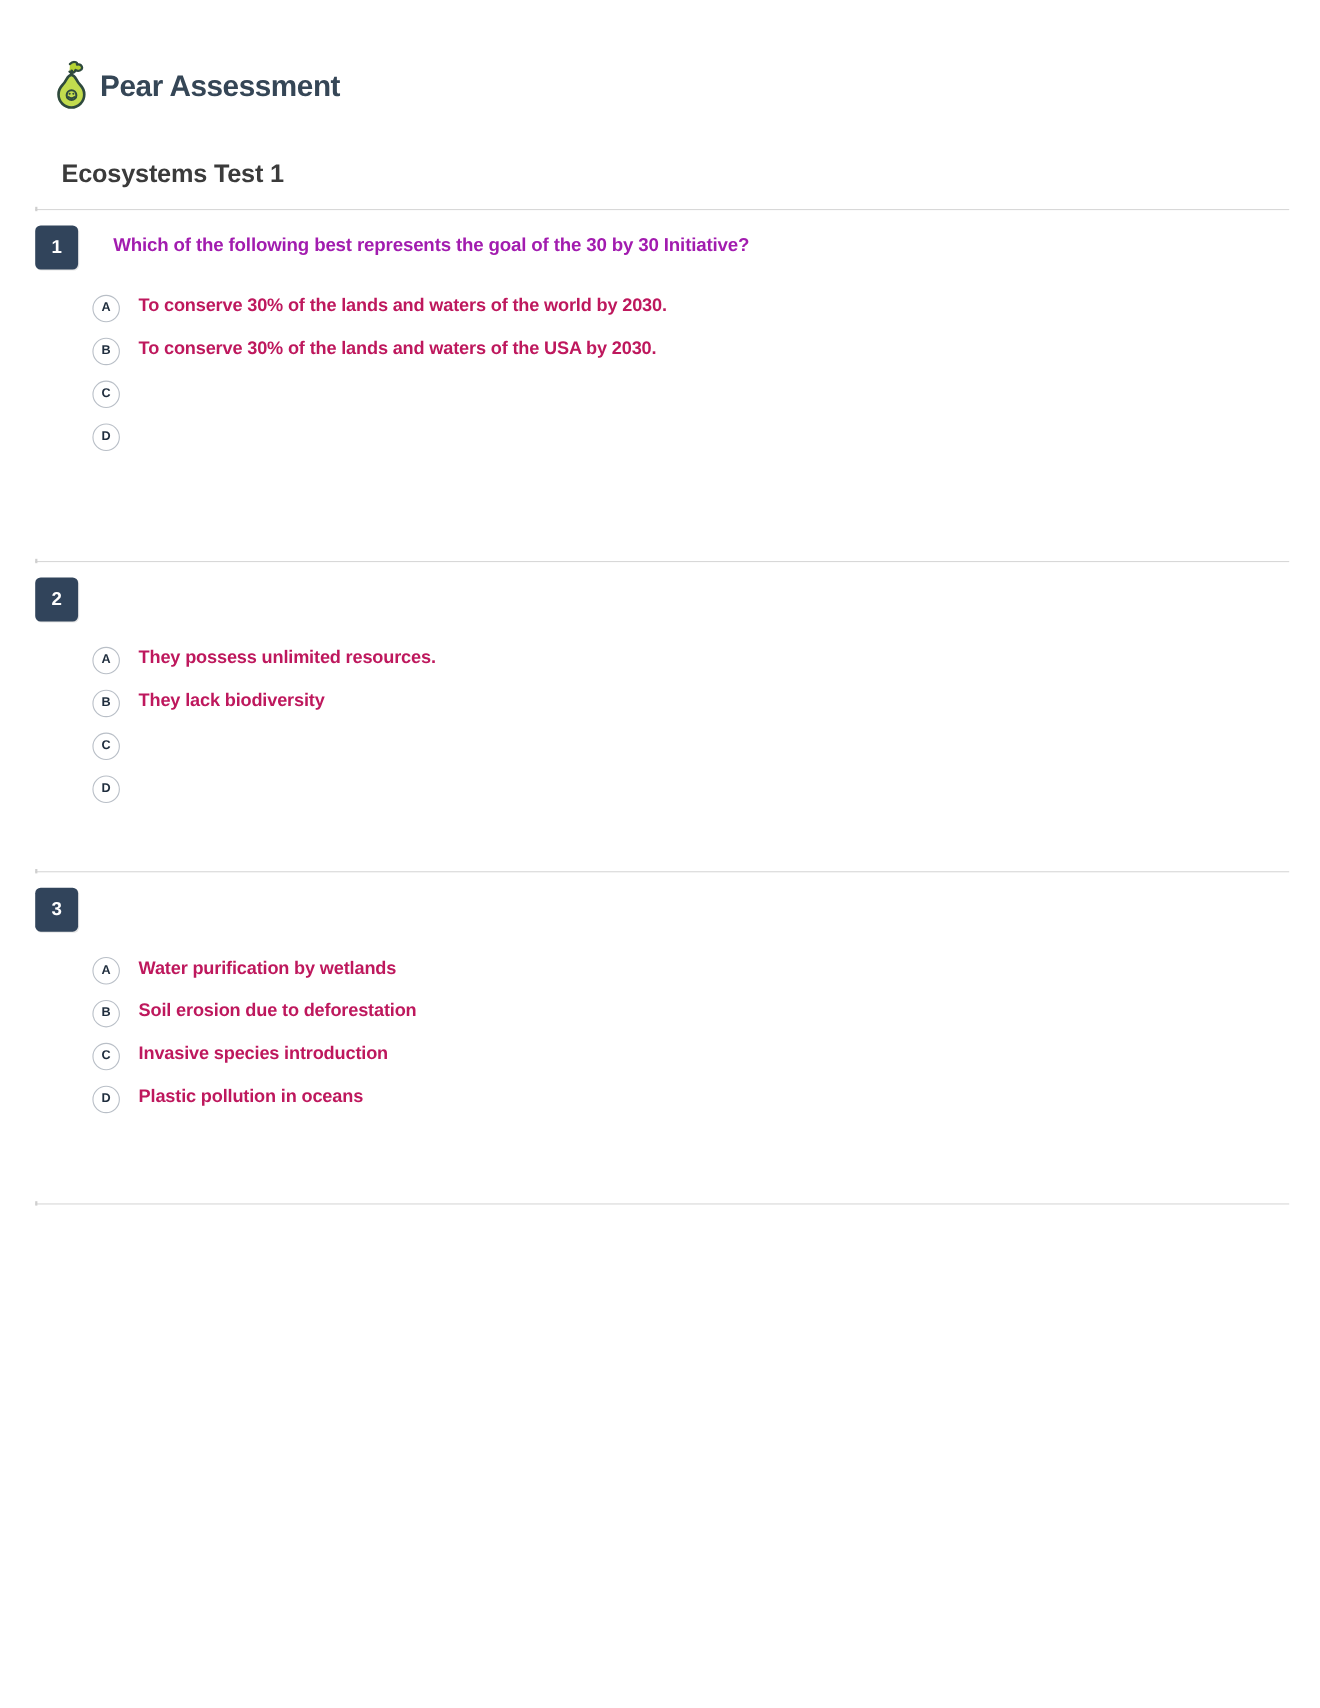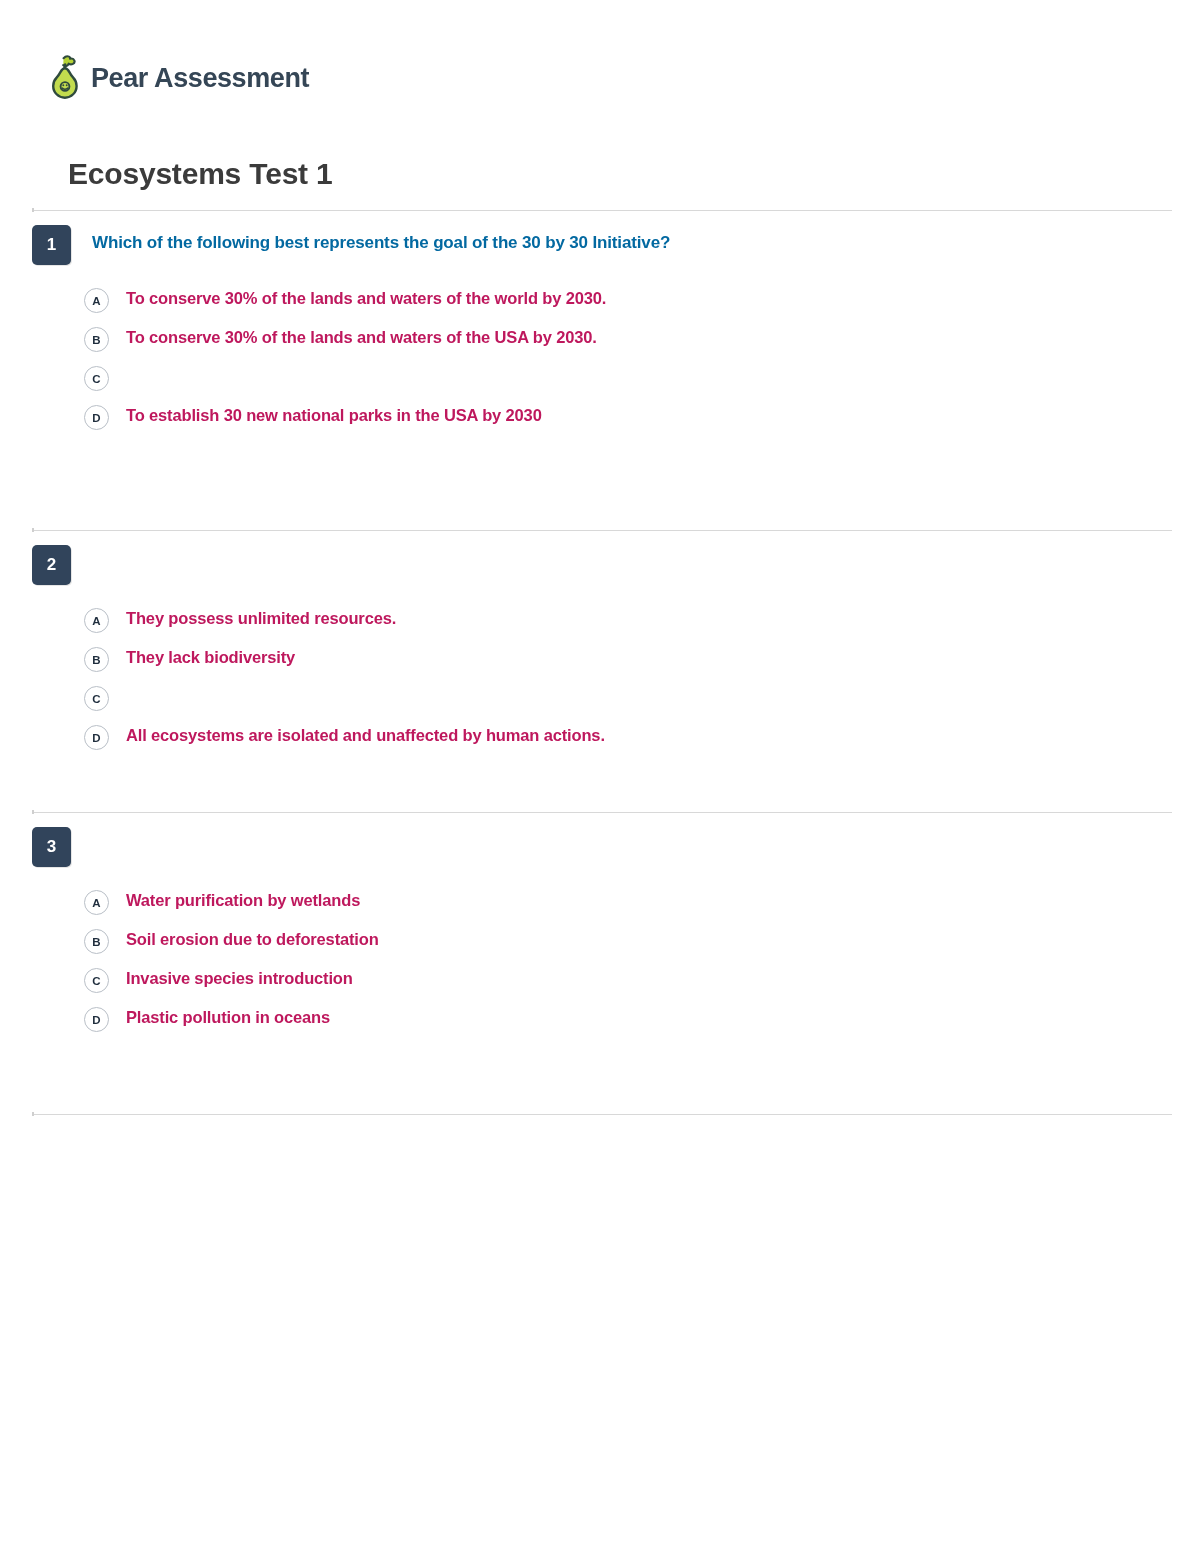--- a/index.html
+++ b/index.html
@@ -46,26 +46,26 @@
     color: #354656;
     line-height: 1;
     white-space: nowrap;
   }
 
   
   .title-block {
     padding: 40px 0 0 56px;
   }
   .assessment-title {
-    font-size: 30px;
+    font-size: 23px;
     font-weight: 700;
     color: #3b3b3b;
     letter-spacing: -0.2px;
     line-height: 1.2;
-    margin: 12px;
+    margin: 0;
   }
   .assessment-author {
     font-size: 14px;
     font-weight: 700;
     color: #4d4d4d;
     margin-top: 9px;
     letter-spacing: -0.05px;
   }
 
   
@@ -105,24 +105,24 @@
     background: #31445b;
     color: #ffffff;
     font-size: 17px;
     font-weight: 700;
     display: flex;
     align-items: center;
     justify-content: center;
     box-shadow: 1px 1px 0 rgba(0,0,0,0.10);
   }
   .qtext {
-    margin-left: 21px;
+    margin-left: 32px;
     font-size: 17px;
     font-weight: 700;
-    color: #0369a1;
+    color: #a21caf;
     line-height: 1.35;
     padding-top: 7px;
     letter-spacing: -0.15px;
   }
 
   .options {
     padding-left: 84px;
     padding-top: 22px;
   }
   .option {
@@ -201,21 +201,20 @@
       </div>
       <div class="option">
         <span class="opt-letter">B</span>
         <span class="opt-text">To conserve 30% of the lands and waters of the USA by 2030.</span>
       </div>
       <div class="option">
         <span class="opt-letter">C</span>
       </div>
       <div class="option">
         <span class="opt-letter">D</span>
-        <span class="opt-text">To establish 30 new national parks in the USA by 2030</span>
       </div>
     </div>
     <div class="q-spacer-1"></div>
   </div>
 
   <div class="divider"></div>
 
   <div class="question">
     <div class="question-head">
       <div class="qnum">2</div>
@@ -227,21 +226,20 @@
       </div>
       <div class="option">
         <span class="opt-letter">B</span>
         <span class="opt-text">They lack biodiversity</span>
       </div>
       <div class="option">
         <span class="opt-letter">C</span>
       </div>
       <div class="option">
         <span class="opt-letter">D</span>
-        <span class="opt-text">All ecosystems are isolated and unaffected by human actions.</span>
       </div>
     </div>
     <div class="q-spacer-2"></div>
   </div>
 
   <div class="divider"></div>
 
   <div class="question">
     <div class="question-head">
       <div class="qnum">3</div>

